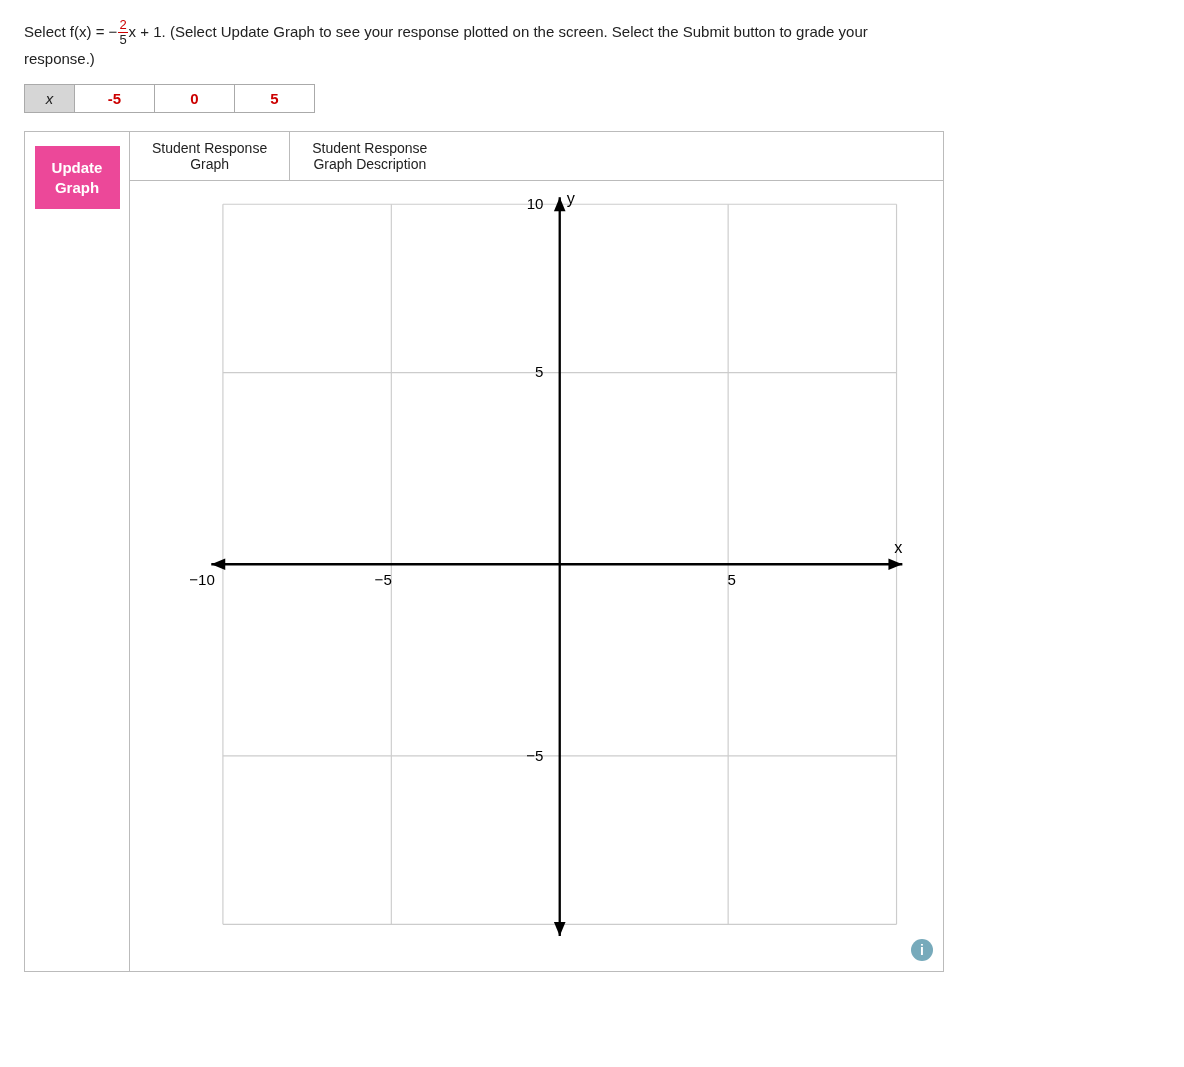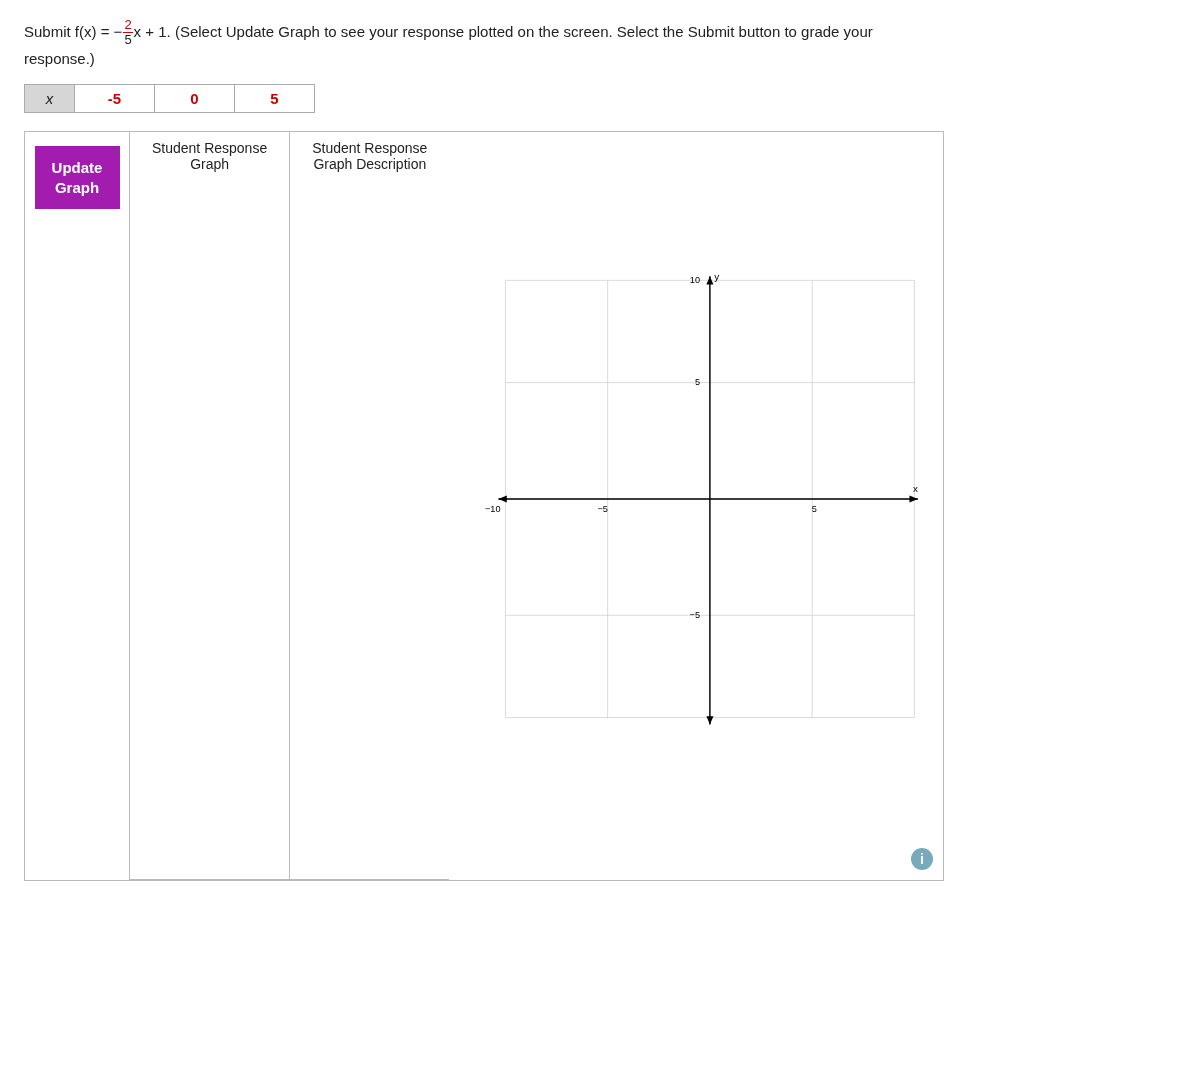--- a/index.html
+++ b/index.html
@@ -72,37 +72,37 @@
     .sidebar {
       width: 105px;
       background: #fff;
       border-right: 1.5px solid #bbb;
       display: flex;
       align-items: flex-start;
       justify-content: center;
       padding-top: 14px;
     }
     .update-btn {
-      background: #a21caf;
+      background: #ec4899;
       color: #fff;
       border: none;
       padding: 12px 14px;
       font-size: 15px;
       font-weight: bold;
       cursor: pointer;
       text-align: center;
       line-height: 1.3;
       width: 85px;
     }
 
     
     .content-area {
       flex: 1;
       display: flex;
-      flex-direction: row;
+      flex-direction: column;
     }
 
     
     .tabs-row {
       display: flex;
       flex-direction: row;
       border-bottom: 1.5px solid #bbb;
     }
     .tab {
       padding: 8px 22px;
@@ -147,21 +147,21 @@
       align-items: center;
       justify-content: center;
       cursor: pointer;
       user-select: none;
     }
   </style>
 </head>
 <body>
 
 <div class="instruction">
-  <span>Submit f(x) = −</span><span class="fraction">
+  <span>Select f(x) = −</span><span class="fraction">
       <span class="numer">2</span>
       <span class="denom">5</span>
     </span><span>x + 1.  (Select Update Graph to see your response plotted on the screen. Select the Submit button to grade your response.)</span>
 </div>
 
 <table class="values-table">
   <tbody>
       <tr>
     <td class="label-cell">x</td>
     <td class="x-val">-5</td>

